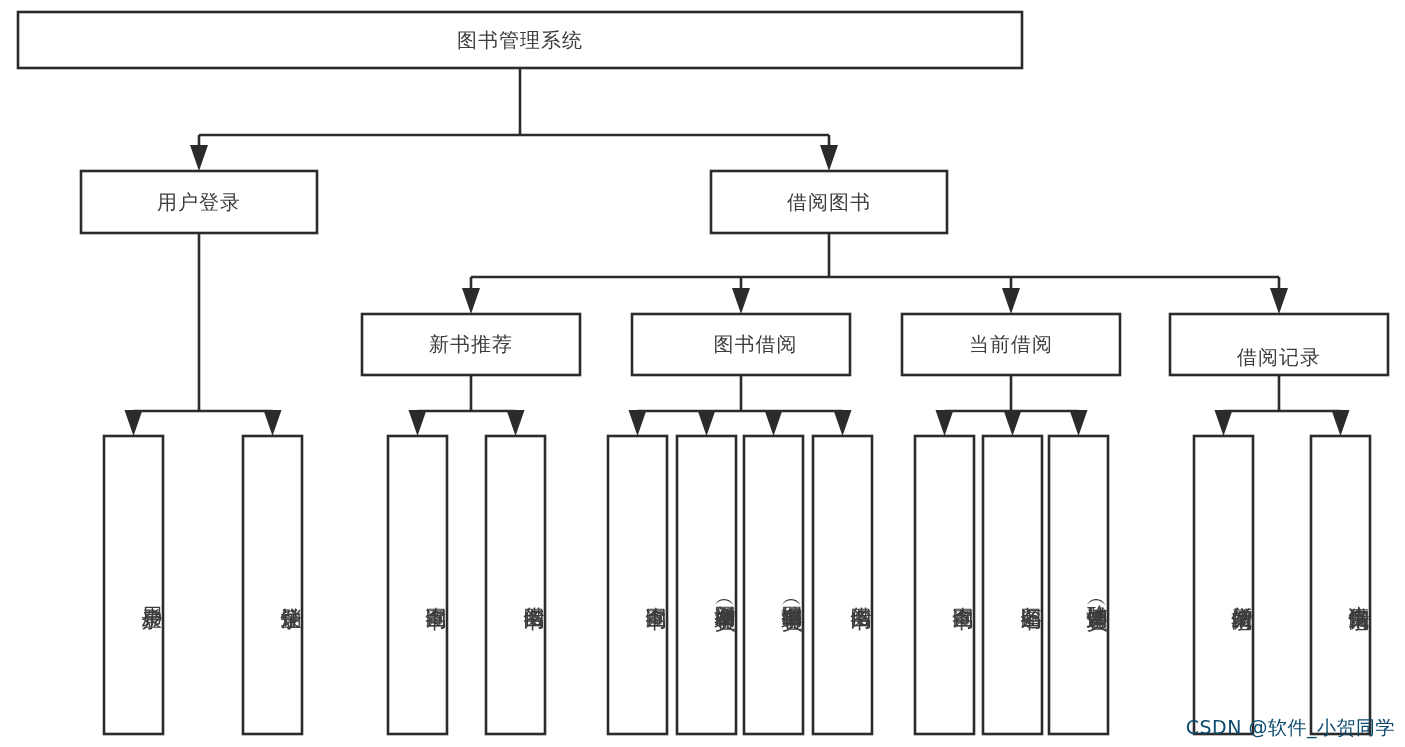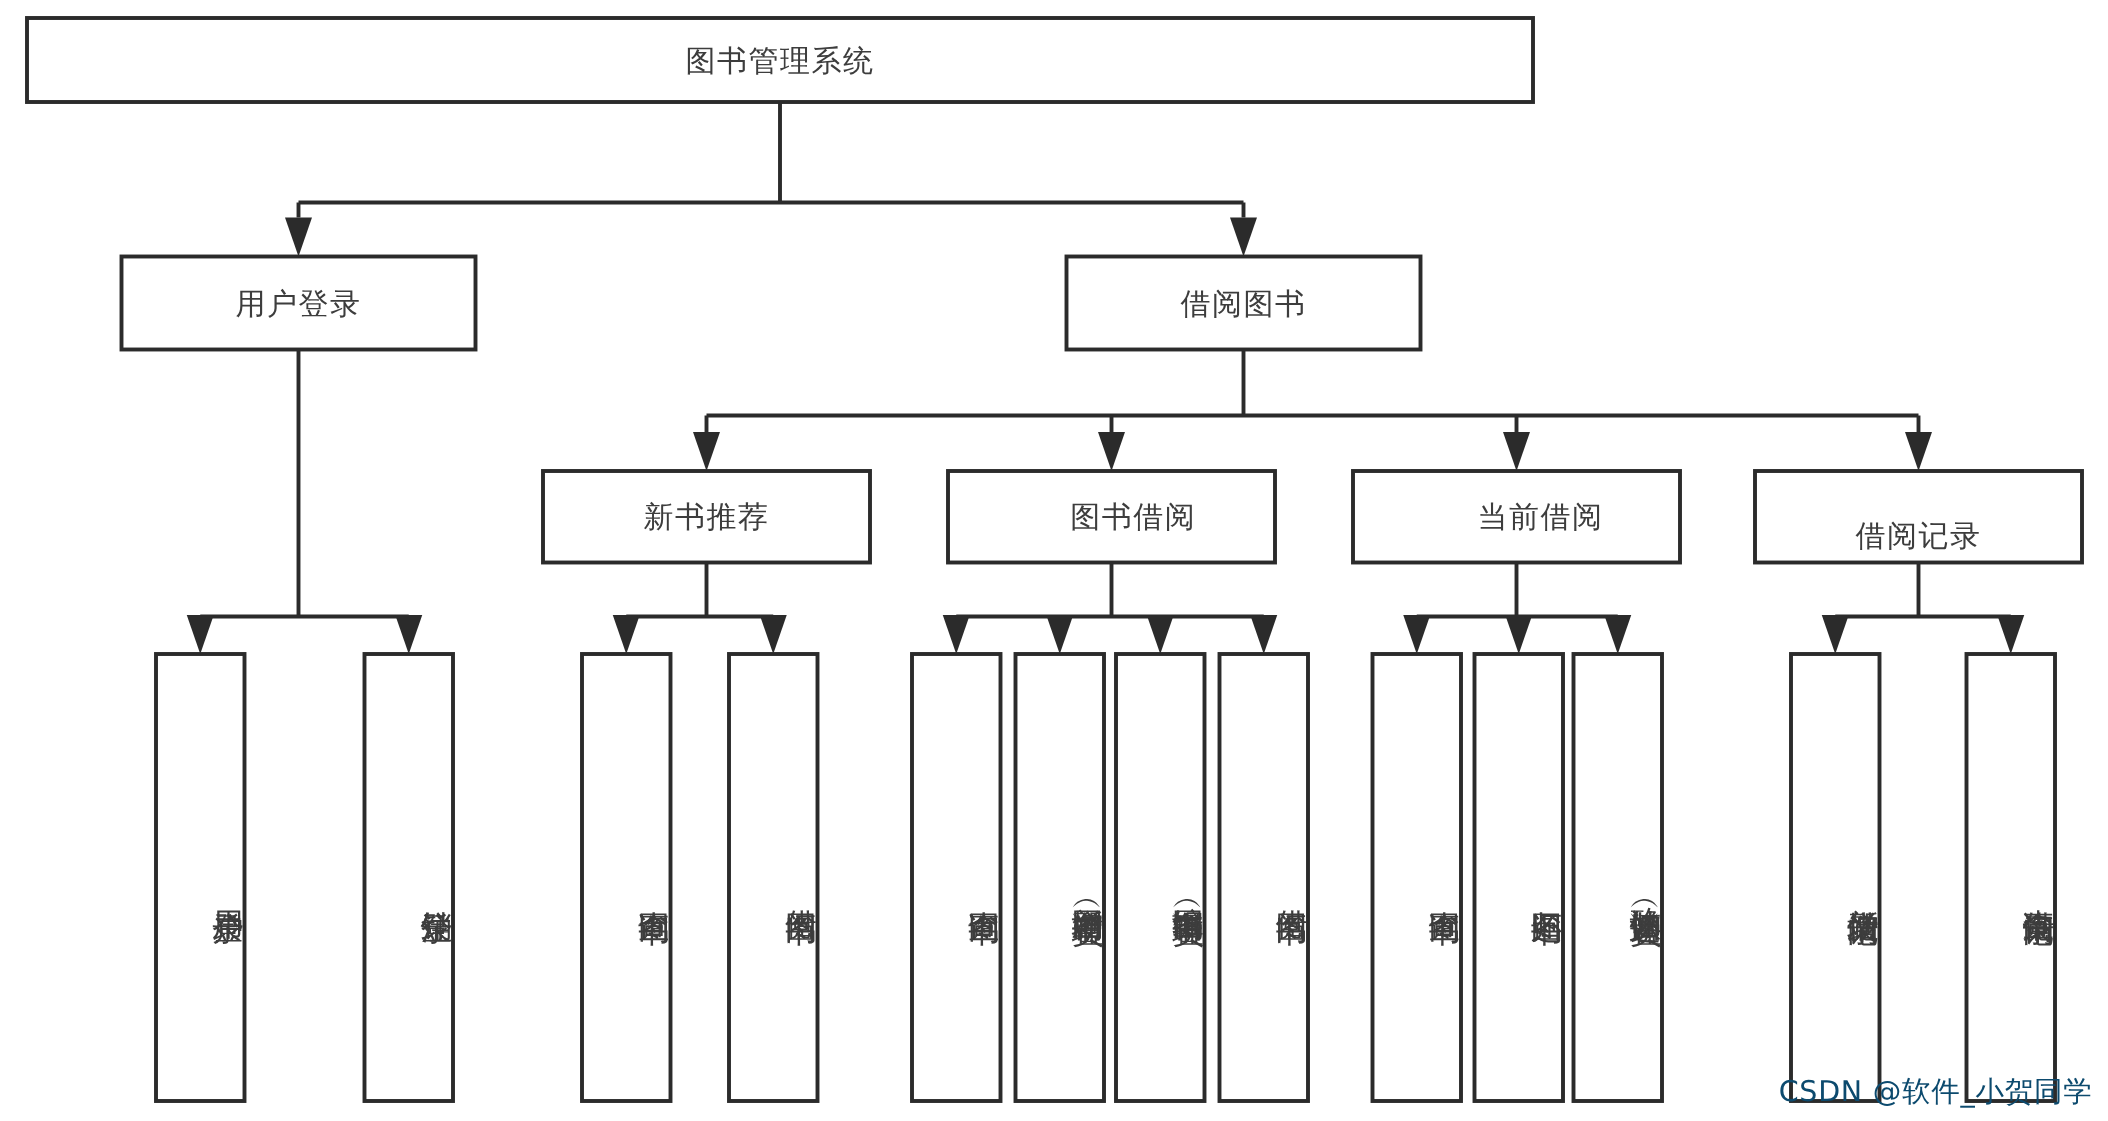--- a/index.html
+++ b/index.html
@@ -172,21 +172,21 @@
       <div class="hlabel-wrap" style="left: 18px; top: 12px; width: 1004px; height: 56px;">图书管理系统</div>
       <div class="hit-box" style="left: 18px; top: 12px; width: 1004px; height: 56px;"></div>
       <div class="hlabel-wrap" style="left: 81px; top: 171px; width: 236px; height: 62px;">用户登录</div>
       <div class="hit-box" style="left: 81px; top: 171px; width: 236px; height: 62px;"></div>
       <div class="hlabel-wrap" style="left: 711px; top: 171px; width: 236px; height: 62px;">借阅图书</div>
       <div class="hit-box" style="left: 711px; top: 171px; width: 236px; height: 62px;"></div>
       <div class="hlabel-wrap" style="left: 362px; top: 314px; width: 218px; height: 61px; border-radius: 21px;">新书推荐</div>
       <div class="hit-box" style="left: 362px; top: 314px; width: 218px; height: 61px;"></div>
       <div class="hlabel-wrap" style="left: 632px; top: 314px; width: 247px; height: 61px;">图书借阅</div>
       <div class="hit-box" style="left: 632px; top: 314px; width: 218px; height: 61px;"></div>
-      <div class="hlabel-wrap" style="left: 902px; top: 314px; width: 218px; height: 61px; margin-left: 16px;">当前借阅</div>
+      <div class="hlabel-wrap" style="left: 902px; top: 314px; width: 218px; height: 61px;">当前借阅</div>
       <div class="hit-box" style="left: 902px; top: 314px; width: 218px; height: 61px;"></div>
       <div class="hlabel-wrap" style="left: 1170px; top: 328px; width: 218px; height: 58px;">借阅记录</div>
       <div class="hit-box" style="left: 1170px; top: 314px; width: 218px; height: 61px;"></div>
       <div class="vlabel-wrap" style="left: 104px; top: 436px; width: 59px; height: 298px; padding-top: 14px; box-sizing: border-box;">用户登录</div>
       <div class="hit-box" style="left: 104px; top: 436px; width: 59px; height: 298px;"></div>
       <div class="vlabel-wrap" style="left: 243px; top: 436px; width: 59px; height: 298px; padding-top: 14px; box-sizing: border-box;">注销登录</div>
       <div class="hit-box" style="left: 243px; top: 436px; width: 59px; height: 298px;"></div>
       <div class="vlabel-wrap" style="left: 388px; top: 436px; width: 59px; height: 298px; padding-top: 14px; box-sizing: border-box;">查询图书</div>
       <div class="hit-box" style="left: 388px; top: 436px; width: 59px; height: 298px;"></div>
       <div class="vlabel-wrap" style="left: 486px; top: 436px; width: 59px; height: 298px; padding-top: 14px; box-sizing: border-box;">借阅图书</div>

